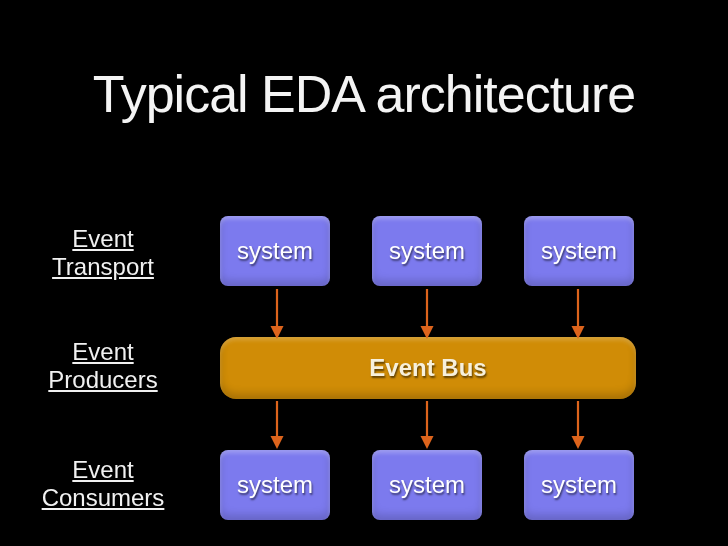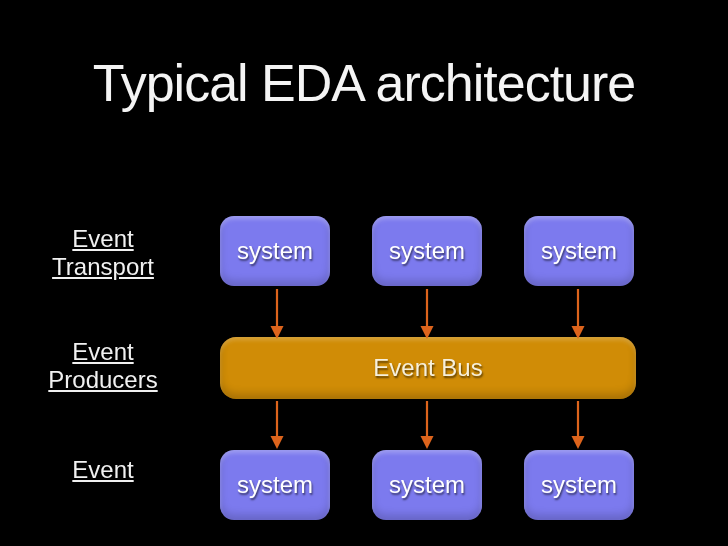--- a/index.html
+++ b/index.html
@@ -7,21 +7,21 @@
     position: relative;
     width: 728px;
     height: 546px;
     background: var(--background, #000);
     overflow: hidden;
     font-family: "Liberation Sans", "DejaVu Sans", sans-serif;
   }
   .title {
     position: absolute;
     left: 0; right: 0; top: 54px;
-    margin: 1px;
+    margin: 12px;
     text-align: center;
     font-size: 52px;
     line-height: 56px;
     font-weight: 400;
     letter-spacing: -1px;
     color: var(--title-text, #f4f4f4);
   }
   .side-label {
     position: absolute;
     left: 8px;
@@ -32,21 +32,21 @@
     color: var(--label-text, #f1f1f1);
     text-decoration: underline;
   }
   .side-label.producers { top: 225px; }
   .side-label.transport { top: 338px; }
   .side-label.consumers { top: 456px; }
   .system-box {
     position: absolute;
     width: 110px;
     height: 70px;
-    border-radius: 14px;
+    border-radius: 8px;
     background: var(--system-box, #7c7aee);
     box-shadow: inset 0 3px 4px rgba(255,255,255,0.28),
                 inset 0 -5px 8px rgba(0,0,0,0.18);
     display: flex;
     align-items: center;
     justify-content: center;
   }
   .system-box span, .event-bus span {
     font-size: 24px;
     color: var(--system-text, #ffffff);
@@ -62,21 +62,21 @@
     left: 220px; top: 337px;
     width: 416px; height: 62px;
     border-radius: 16px;
     background: var(--event-bus, #d08c06);
     box-shadow: inset 0 3px 4px rgba(255,255,255,0.22),
                 inset 0 -5px 8px rgba(0,0,0,0.2);
     display: flex;
     align-items: center;
     justify-content: center;
   }
-  .event-bus span { color: var(--bus-text, #f7f0dc); }
+  .event-bus span { color: var(--bus-text, #f7f0dc); font-weight: bold; }
   .arrows {
     position: absolute;
     left: 0; top: 0;
     pointer-events: none;
   }
   .arrows line { stroke: var(--arrow, #dd641c); stroke-width: 2.2; }
   .arrows polygon { fill: var(--arrow, #dd641c); }
 </style>
 </head>
 <body>
@@ -88,20 +88,21 @@
   <div class="side-label producers">
     <div>Event</div>
     <div>Transport</div>
   </div>
   <div class="side-label transport">
     <div>Event</div>
     <div>Producers</div>
   </div>
   <div class="side-label consumers">
     <div>Event</div>
+    <div>Consumers</div>
   </div>
 
   <div class="system-box row-top col-1">
     <span>system</span>
   </div>
   <div class="system-box row-top col-2">
     <span>system</span>
   </div>
   <div class="system-box row-top col-3">
     <span>system</span>

